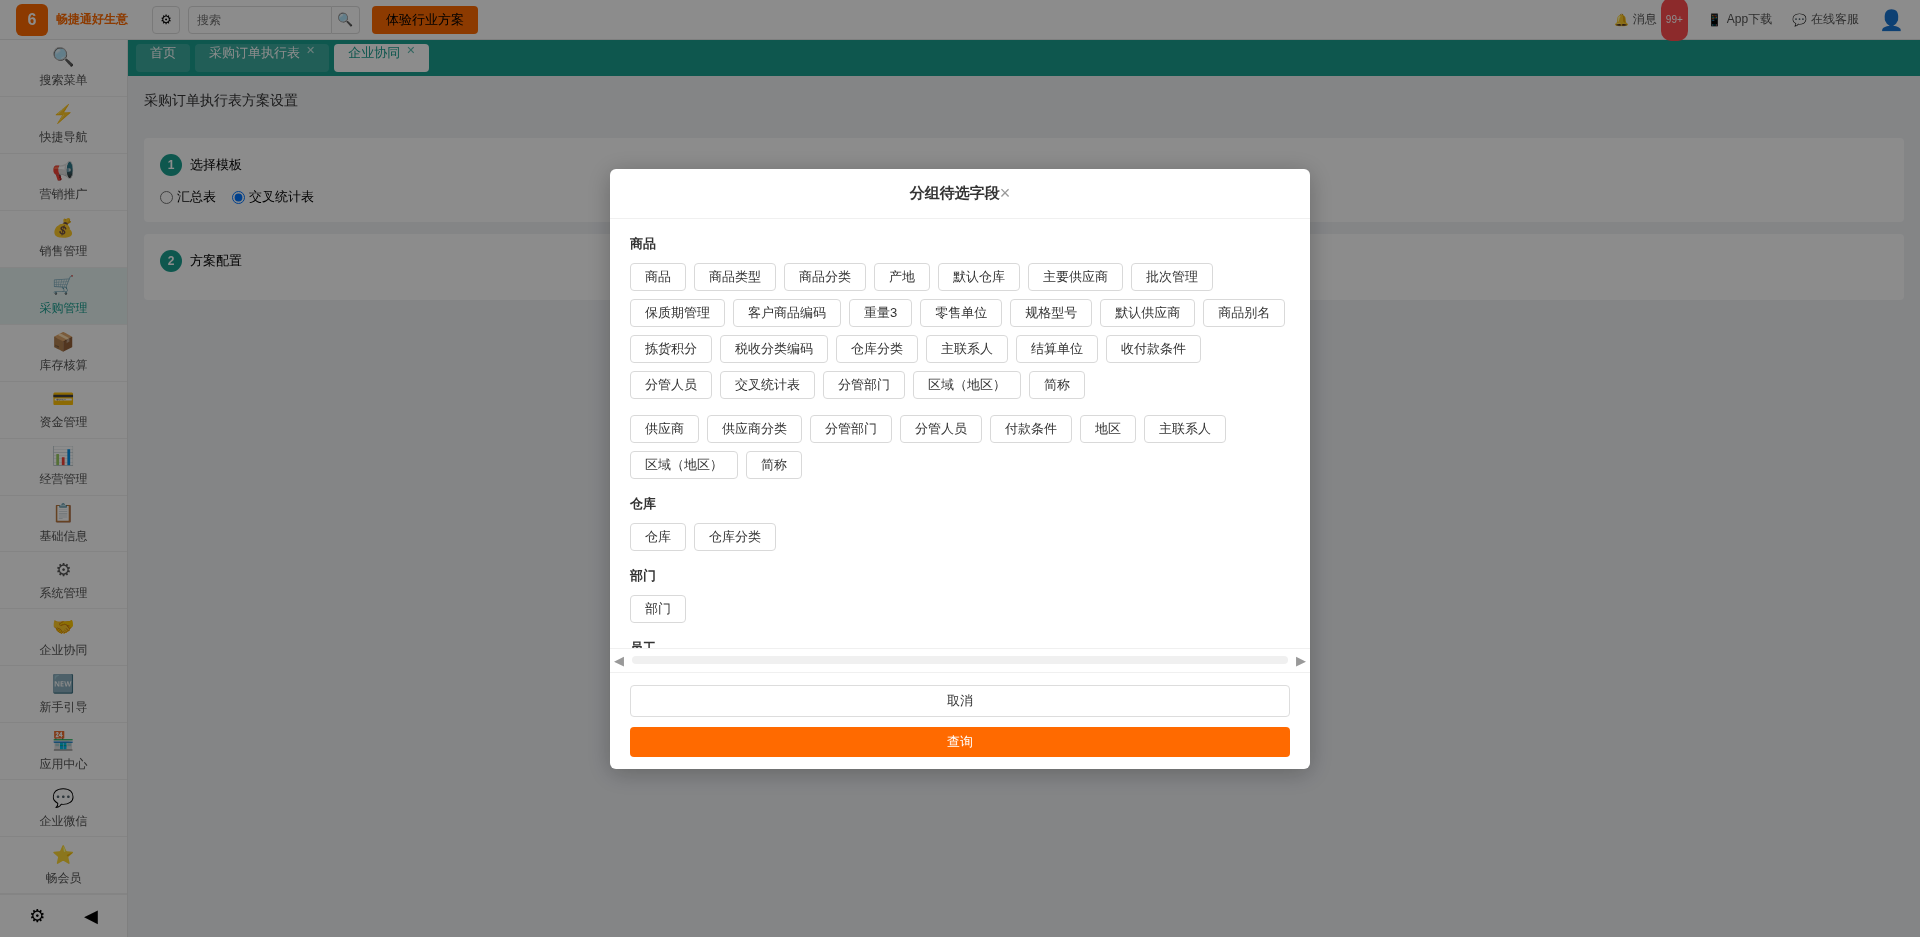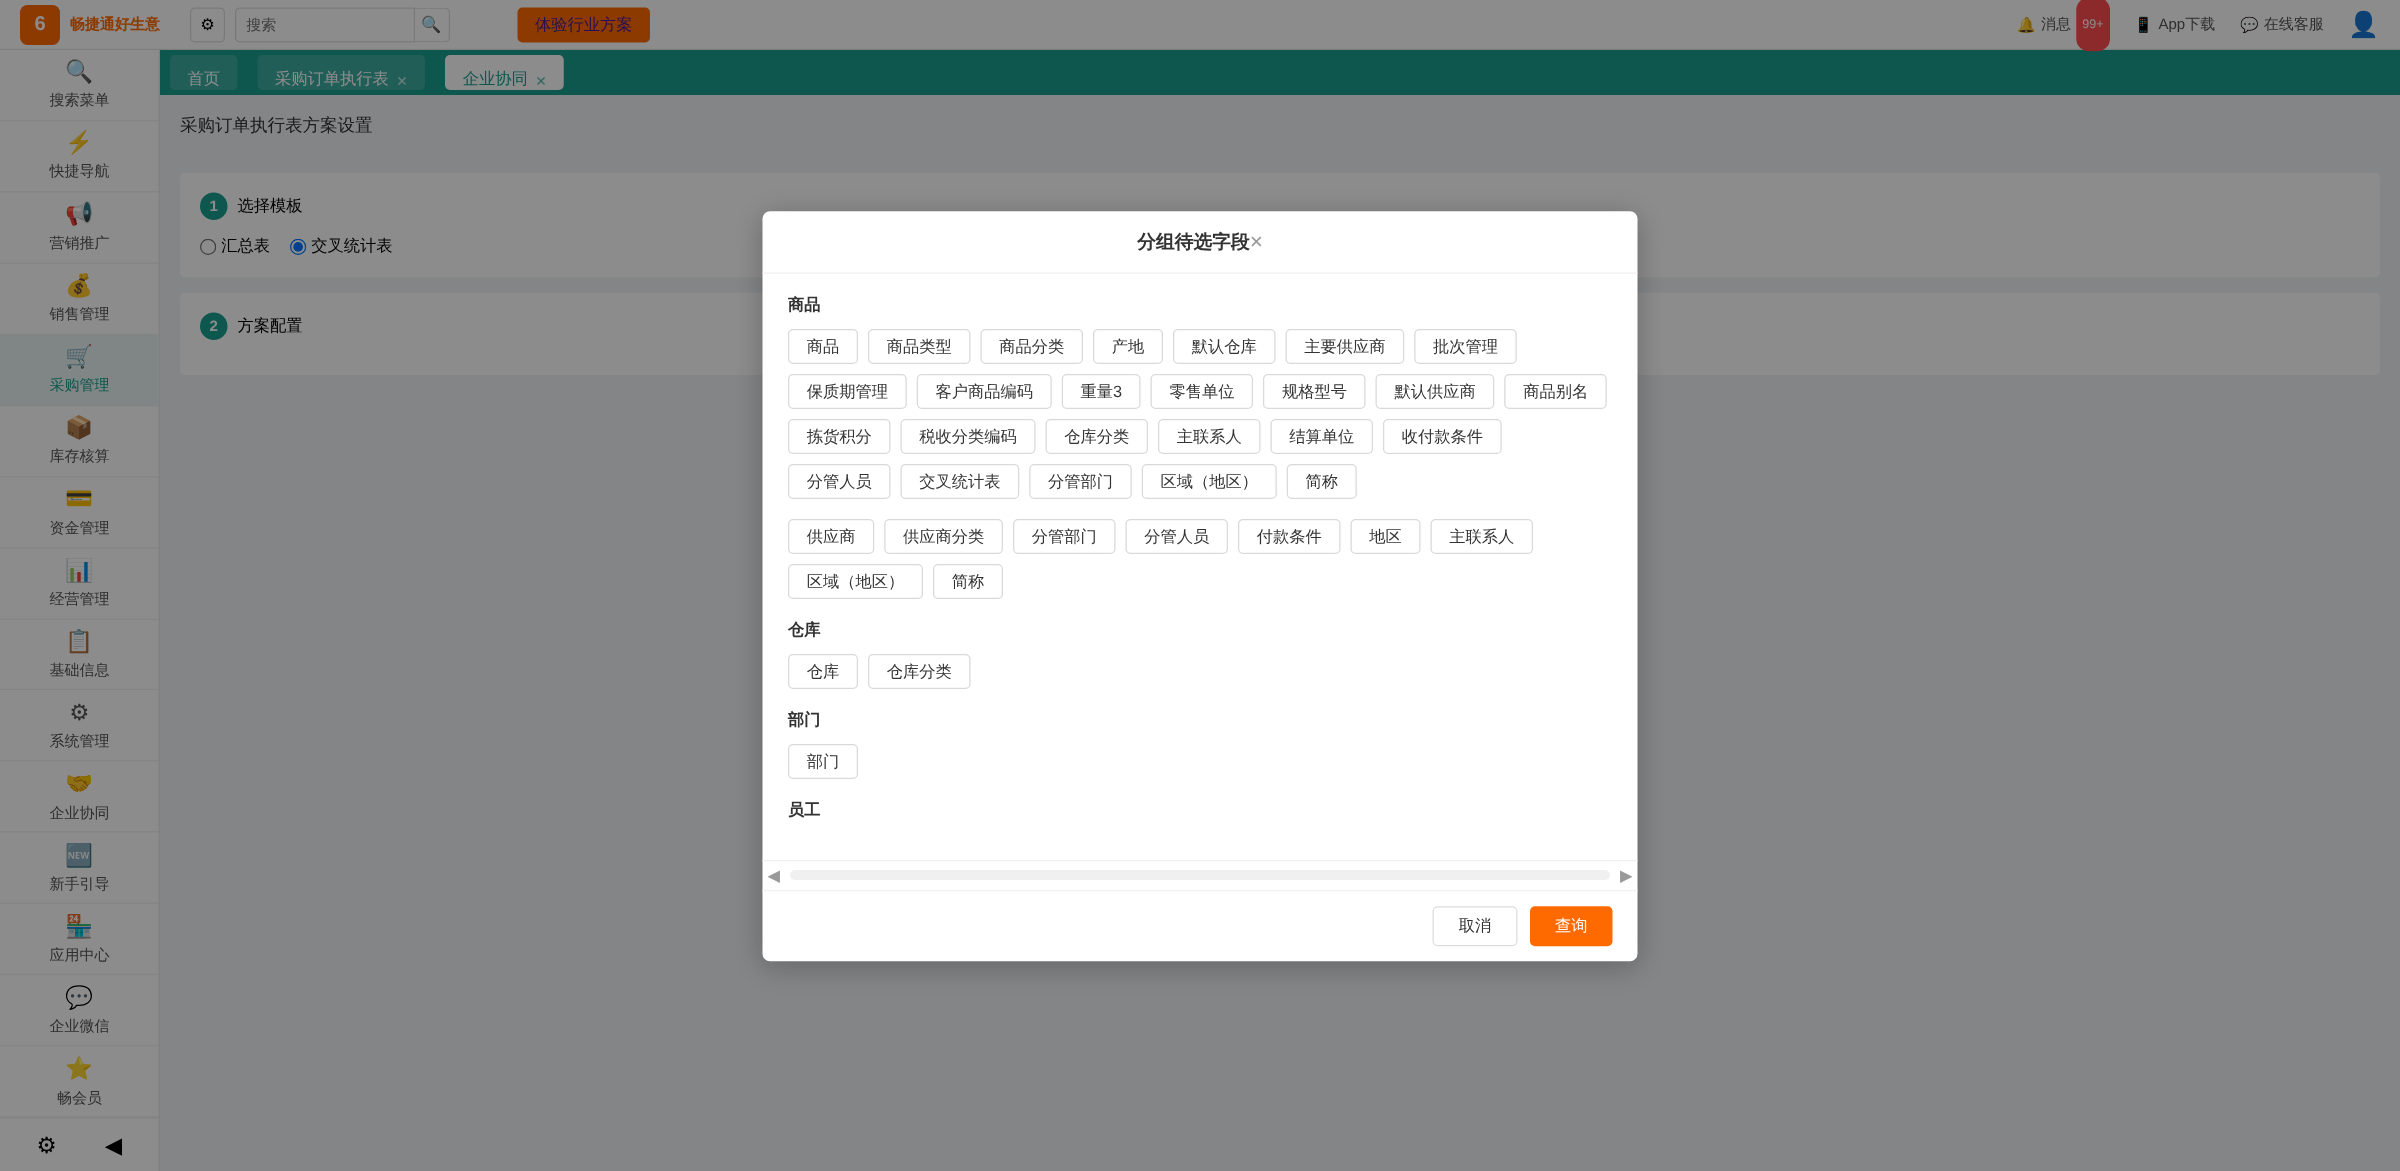--- a/index.html
+++ b/index.html
@@ -30,22 +30,22 @@
     .top-search input {
       width: 144px; height: 28px; border: 1px solid #ddd; border-radius: 4px 0 0 4px;
       padding: 0 8px; outline: none; font-size: 12px;
     }
     .top-search-btn {
       height: 28px; width: 28px; background: #fff; border: 1px solid #ddd; border-left: none;
       border-radius: 0 4px 4px 0; cursor: pointer; display: flex; align-items: center; justify-content: center;
     }
     .top-actions { margin-left: 12px; }
     .btn-experience {
-      background: #ff6a00; color: #4c1d95; border: none; border-radius: 4px;
-      padding: 5px 14px; cursor: pointer; font-size: 13px; margin-left: 42px;
+      background: #ff6a00; color: #000000; border: none; border-radius: 4px;
+      padding: 5px 14px; cursor: pointer; font-size: 13px;
     }
     .top-right {
       margin-left: auto; display: flex; align-items: center; gap: 20px;
     }
     .top-right-item { display: flex; align-items: center; gap: 4px; color: #555; cursor: pointer; font-size: 12px; }
     .badge {
       background: #ff4d4f; color: #fff; border-radius: 10px; font-size: 10px;
       padding: 16px 5px; min-width: 16px; text-align: center;
     }
     .gear-btn {
@@ -55,23 +55,23 @@
 
     
     .tab-bar {
       height: 36px;
       background: #1a9e8f;
       display: flex; align-items: center;
       position: fixed; top: 40px; left: 128px; right: 0; z-index: 99;
       padding: 0 8px;
     }
     .tab-item {
-      height: 28px; padding: 0 14px; display: flex; align-items: flex-end;
+      height: 28px; padding: 0 14px; display: flex; align-items: flex-start;
       background: rgba(255,255,255,0.15); color: #fff; border-radius: 4px;
-      margin-right: 16px; cursor: pointer; font-size: 13px; gap: 6px;
+      margin-right: 5px; cursor: pointer; font-size: 13px; gap: 6px;
     }
     .tab-item.active { background: #fff; color: #1a9e8f; }
     .tab-close { font-size: 11px; opacity: 0.7; }
 
     
     .sidebar {
       width: 128px; background: #fff;
       position: fixed; top: 40px; left: 0; bottom: 0;
       display: flex; flex-direction: column;
       border-right: 1px solid #e8e8e8; z-index: 98;
@@ -127,21 +127,21 @@
       display: flex; align-items: center; justify-content: center;
       padding: 14px 32px; border-bottom: 1px solid #f0f0f0;
     }
     .modal-title { font-size: 15px; font-weight: bold; color: #333; }
     .modal-close { cursor: pointer; font-size: 18px; color: #999; }
     .modal-body {
       flex: 1; overflow-y: auto; padding: 16px 20px;
     }
     .modal-footer {
       display: flex; justify-content: flex-end; gap: 10px;
-      padding: 12px 20px; border-top: 1px solid #f0f0f0;
+      padding: 12px 20px; border-top: 1px solid #f0f0f0; flex-direction: column;
     }
     .btn-cancel {
       padding: 6px 20px; border: 1px solid #ddd; border-radius: 4px;
       background: #fff; cursor: pointer; font-size: 13px; color: #333;
     }
     .btn-confirm {
       padding: 6px 20px; border: none; border-radius: 4px;
       background: #ff6a00; color: #fff; cursor: pointer; font-size: 13px;
     }
 

